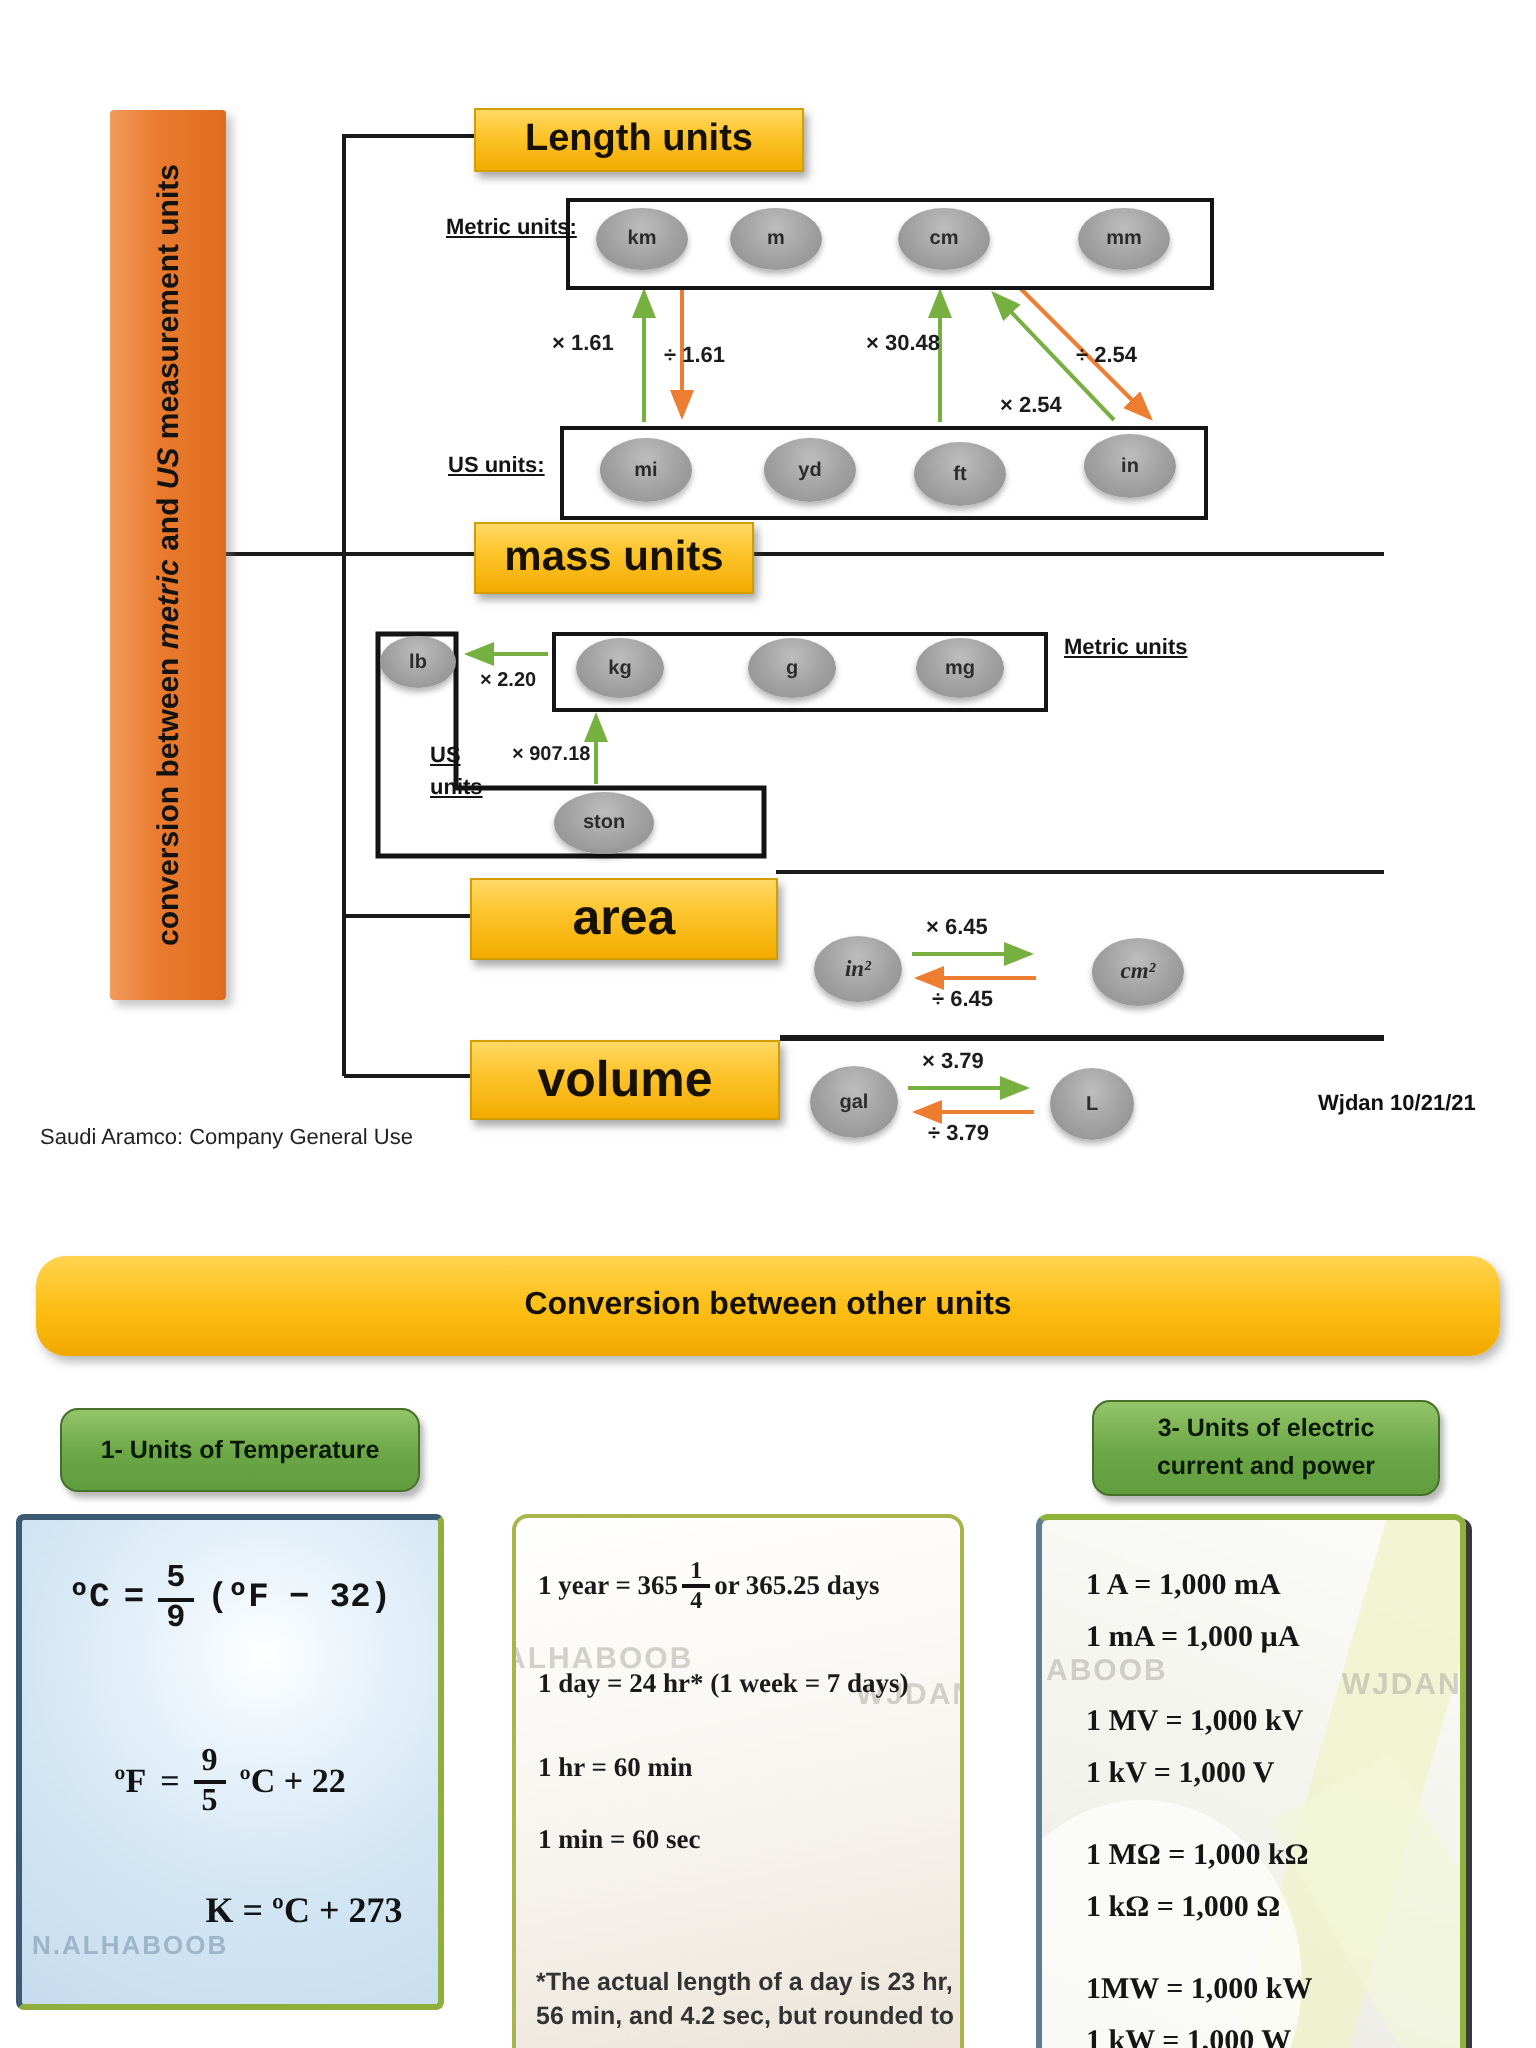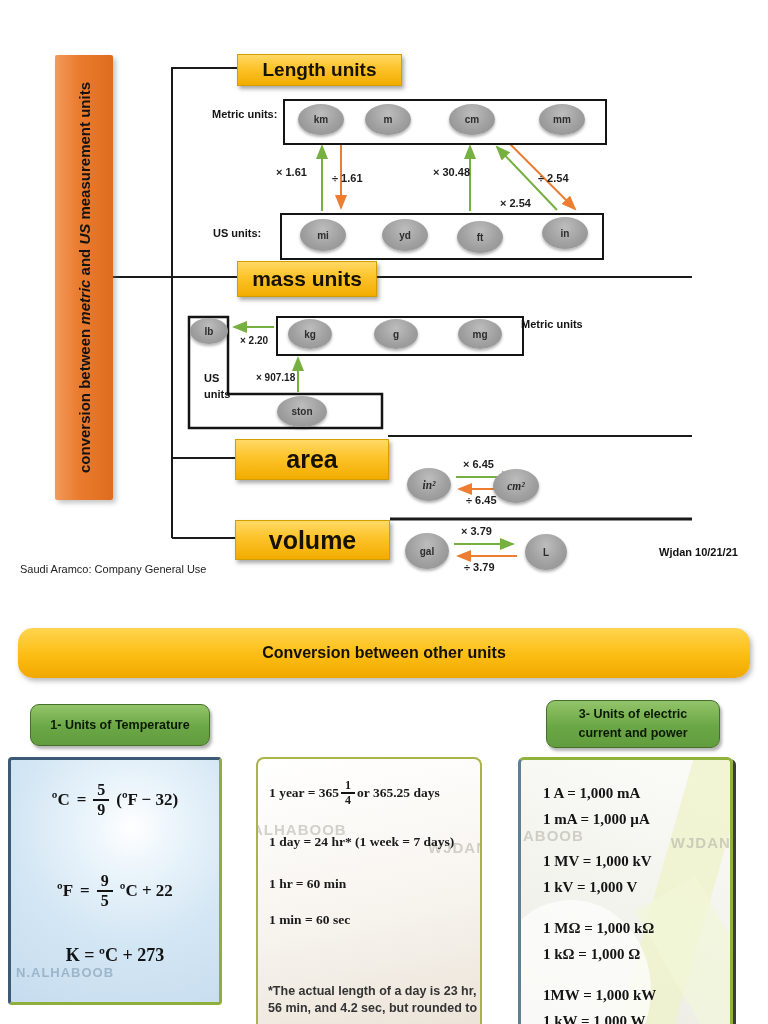--- a/index.html
+++ b/index.html
@@ -32,21 +32,21 @@
   #metric-len{left:283px;top:99px;width:320px;height:42px;}
   #us-len{left:280px;top:213px;width:320px;height:43px;}
   #metric-mass{left:276px;top:316px;width:244px;height:36px;}
 
   .oval{border-radius:50%;z-index:4;display:flex;align-items:center;justify-content:center;
     background:radial-gradient(ellipse at 50% 32%,#bdbdbd 0%,#a0a0a0 55%,#8d8d8d 100%);
     font-size:10px;font-weight:700;color:#2c2c2c;box-shadow:0 2px 3px rgba(0,0,0,.3);text-align:center;}
   .serif-it{font-family:"Liberation Serif",serif;font-style:italic;font-size:11.5px;}
 
   .lbl{font-size:11px;font-weight:700;color:#141414;z-index:4;white-space:nowrap;}
-  .u{}
+  .u{text-decoration:underline;margin-left:11px;}
   .conv{font-size:11px;font-weight:700;color:#1c1c1c;z-index:4;white-space:nowrap;}
   .conv-s{font-size:10px;}
 
   #footer-left{left:20px;top:563px;font-size:11px;color:#222;z-index:4;}
   #footer-right{left:659px;top:546px;font-size:11px;font-weight:600;color:#111;z-index:4;}
 
   
   #banner{left:18px;top:628px;width:732px;height:50px;border-radius:15px;z-index:3;
     background:linear-gradient(180deg,#ffd44f 0%,#fcbd12 55%,#f0a800 100%);
     box-shadow:2px 3px 5px rgba(120,120,120,.5);
@@ -59,21 +59,21 @@
     display:flex;flex-direction:column;align-items:center;justify-content:center;text-align:center;}
   #ghead1{left:30px;top:704px;width:178px;height:40px;font-size:12.5px;}
   #ghead2{left:288px;top:702px;width:170px;height:45px;font-size:16px;}
   #ghead3{left:546px;top:700px;width:172px;height:46px;font-size:12.5px;line-height:1.55;}
 
   #temp-box{left:8px;top:757px;width:208px;height:242px;overflow:hidden;z-index:2;
     border:3px solid;border-color:#3d5a74 #8fae3c #8fae3c #3d5a74;border-radius:4px;
     background:radial-gradient(circle at 58% 28%,#ffffff 0%,#eaf4fb 22%,#d3e6f4 55%,#c6dcee 100%);}
   .formula{position:absolute;width:100%;display:flex;align-items:center;justify-content:center;gap:7px;
     font-family:"Liberation Serif",serif;font-weight:700;font-size:17px;color:#131313;}
-  #f1{top:21px;} #f2{top:112px;} #f3{top:185px;font-size:18px;}
+  #f1{top:21px;font-family:Liberation Mono, monospace;} #f2{top:112px;} #f3{top:185px;font-size:18px;padding-left:37px;}
   .frac{display:inline-flex;flex-direction:column;align-items:center;line-height:1.1;font-size:16px;}
   .frac .den{border-top:2px solid #131313;padding:0 4px;}
   .frac .num{padding:0 4px;}
 
   .wm{position:absolute;font-family:"Liberation Sans",sans-serif;font-weight:700;
     color:#a8a89e;opacity:.5;font-size:15px;letter-spacing:1px;white-space:nowrap;}
   #temp-wm{left:5px;top:205px;font-size:13px;color:#7d99af;opacity:.6;}
 
   #time-box{left:256px;top:757px;width:222px;height:280px;overflow:hidden;z-index:2;
     border:2.5px solid #a9b44a;border-radius:8px;
@@ -180,21 +180,21 @@
   <div class="abs oval" style="left:277px;top:396px;width:50px;height:31px;">ston</div>
   <div class="abs lbl u" style="left:521px;top:318px;">Metric units</div>
   <div class="abs lbl" style="left:204px;top:370px;line-height:16px;">
     <div class="u">US</div>
     <div class="u">units</div>
   </div>
   <div class="abs conv conv-s" style="left:240px;top:335px;">× 2.20</div>
   <div class="abs conv conv-s" style="left:256px;top:372px;">× 907.18</div>
 
   <div class="abs oval serif-it" style="left:407px;top:468px;width:44px;height:33px;">in²</div>
-  <div class="abs oval serif-it" style="left:493px;top:469px;width:46px;height:34px;">cm²</div>
+  <div class="abs oval serif-it" style="left:546px;top:469px;width:46px;height:34px;">cm²</div>
   <div class="abs conv" style="left:463px;top:458px;">× 6.45</div>
   <div class="abs conv" style="left:466px;top:494px;">÷ 6.45</div>
 
   <div class="abs oval" style="left:405px;top:533px;width:44px;height:36px;">gal</div>
   <div class="abs oval" style="left:525px;top:534px;width:42px;height:36px;">L</div>
   <div class="abs conv" style="left:461px;top:525px;">× 3.79</div>
   <div class="abs conv" style="left:464px;top:561px;">÷ 3.79</div>
 
   <div id="footer-left" class="abs">Saudi Aramco: Company General Use</div>
   <div id="footer-right" class="abs">Wjdan 10/21/21</div>

